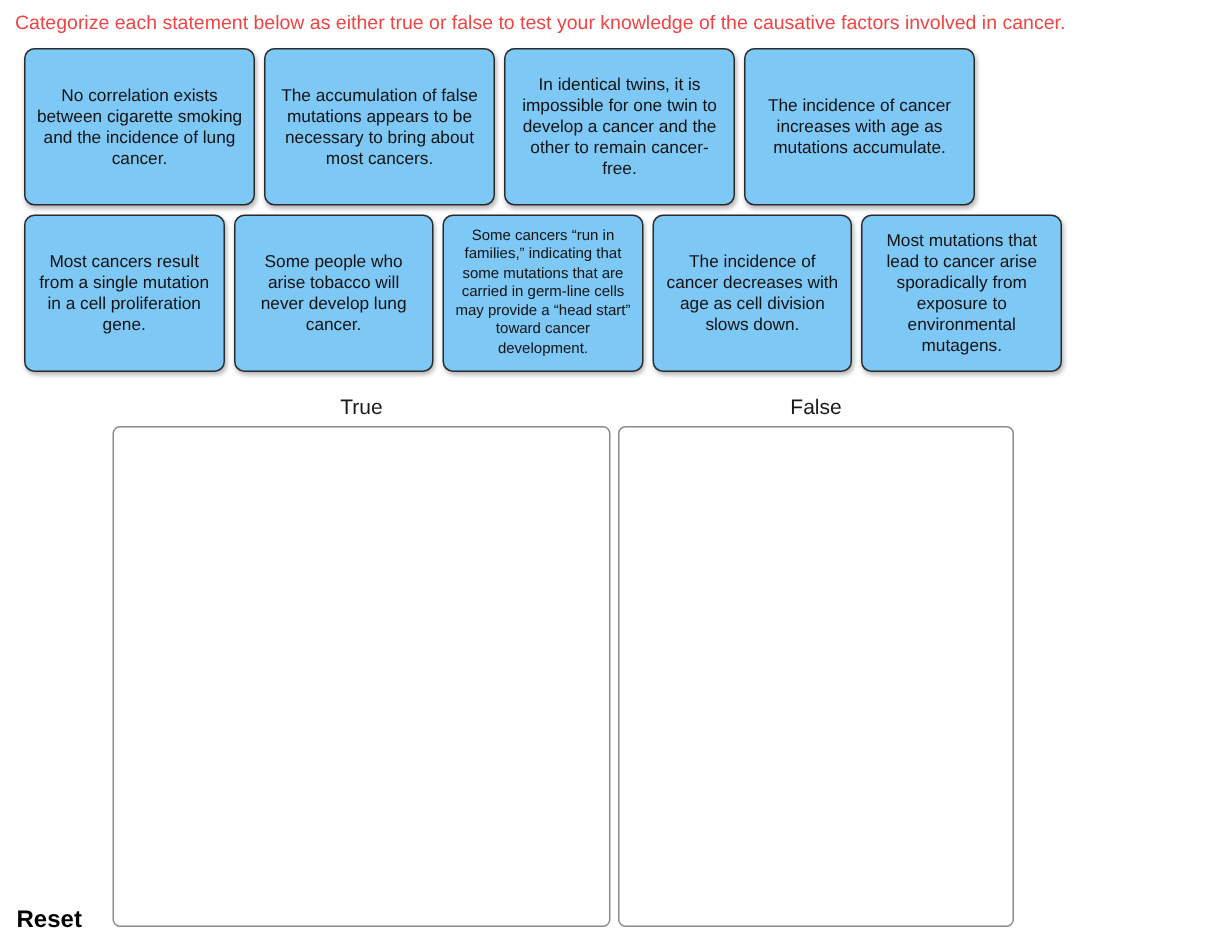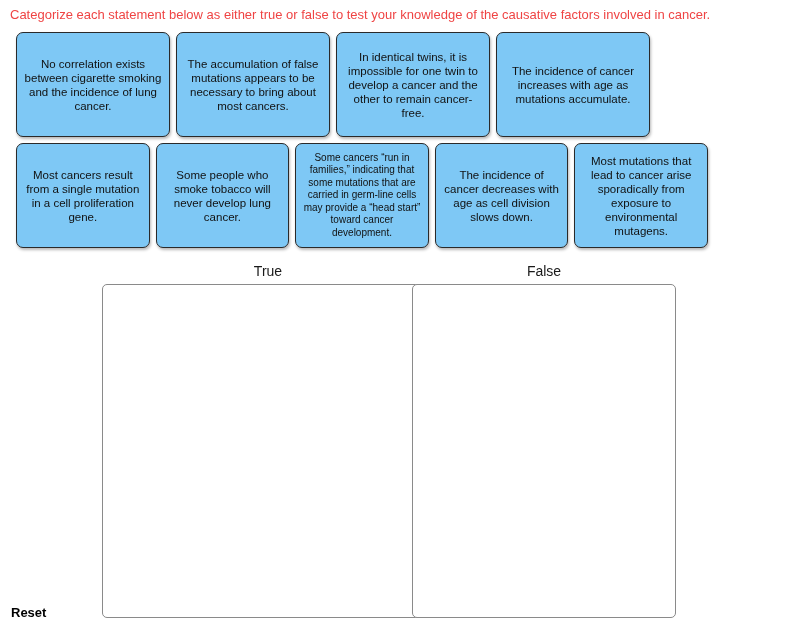--- a/index.html
+++ b/index.html
@@ -68,21 +68,21 @@
   #zones {
     position: absolute;
     left: 75px;
     top: 262px;
     width: 673px;
   }
   .zone-wrap {
     position: absolute;
     top: 0;
   }
-  .zone-wrap.true-wrap  { left: 0px;   width: 332px; margin-left: 27px; }
+  .zone-wrap.true-wrap  { left: 0px;   width: 332px; }
   .zone-wrap.false-wrap { left: 337px; width: 264px; }
 
   .zone-label {
     text-align: center;
     font-size: 14px;
     line-height: 18px;
     color: #1a1a1a;
     padding-bottom: 4px;
   }
   .zone-box {
@@ -90,21 +90,21 @@
     height: 334px;
     background: #ffffff;
     border: 1px solid #8a8a8a;
     border-radius: 5px;
   }
 
   #reset-button {
     position: absolute;
     left: 11px;
     top: 605px;
-    font-size: 13px;
+    font-size: 16px;
     font-weight: bold;
     color: #000000;
     cursor: pointer;
     user-select: none;
   }
 </style>
 </head>
 <body>
 
 <div id="prompt">Categorize each statement below as either true or false to test your knowledge of the causative factors involved in cancer.</div>
@@ -122,21 +122,21 @@
     </div>
     <div class="card">
       <span class="card-text">The incidence of cancer increases with age as mutations accumulate.</span>
     </div>
   </div>
   <div class="card-row">
     <div class="card">
       <span class="card-text">Most cancers result from a single mutation in a cell proliferation gene.</span>
     </div>
     <div class="card">
-      <span class="card-text">Some people who smoke tobacco will never develop lung cancer.</span>
+      <span class="card-text">Some people who arise tobacco will never develop lung cancer.</span>
     </div>
     <div class="card dense">
       <span class="card-text">Some cancers “run in families,” indicating that some mutations that are carried in germ-line cells may provide a “head start” toward cancer development.</span>
     </div>
     <div class="card">
       <span class="card-text">The incidence of cancer decreases with age as cell division slows down.</span>
     </div>
     <div class="card">
       <span class="card-text">Most mutations that lead to cancer arise sporadically from exposure to environmental mutagens.</span>
     </div>

